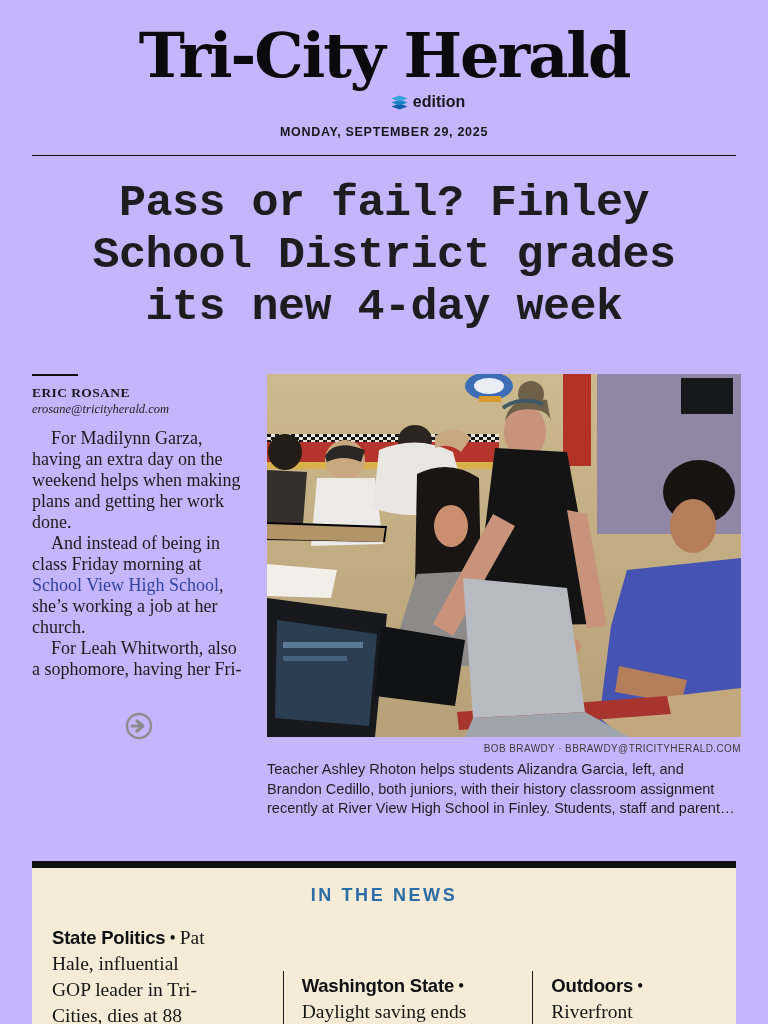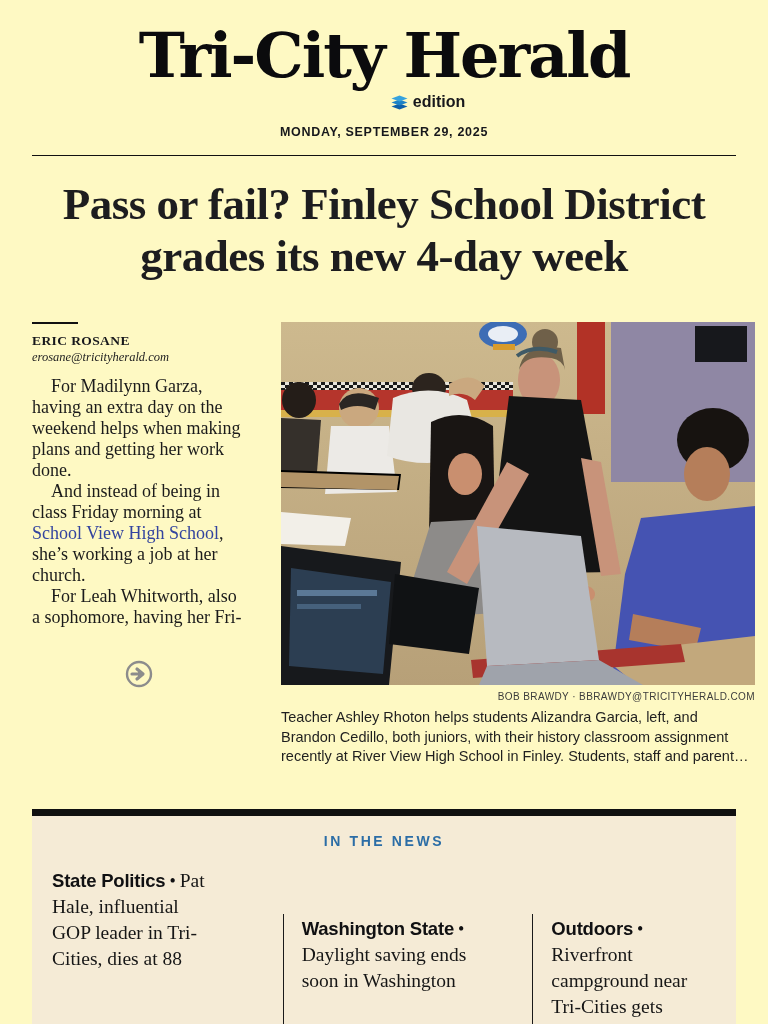--- a/index.html
+++ b/index.html
@@ -1,19 +1,19 @@
 <!DOCTYPE html>
 <html><head>
 <meta charset="utf-8">
 <style>
   * { margin:0; padding:0; box-sizing:border-box; }
   html,body { background:#ffffff; }
   .page {
     position:relative; width:768px; height:1024px; margin:0 auto;
-    background:#fef9c3; overflow:hidden;
+    background:#c4b5fd; overflow:hidden;
     font-family:"Liberation Serif", serif; color:#1c1c1e;
   }
 
   
   .masthead { text-align:center; padding-top:20px; }
   .masthead-title {
     font-family:"DejaVu Serif", serif; font-weight:900;
     font-size:62px; line-height:72px; letter-spacing:-2px; color:#0b0b0d;
   }
   .edition-mark {
@@ -27,27 +27,27 @@
     margin-top:13px;
     font-family:Liberation Sans, sans-serif; font-weight:700;
     font-size:12.5px; letter-spacing:.7px; color:#17181c;
   }
 
   .top-rule { margin:16px 32px 0 32px; border-top:1.6px solid #111; }
 
   
   .headline {
     margin:22px auto 0 auto; max-width:668px; text-align:center;
-    font-family:Liberation Serif, serif; font-weight:700;
+    font-family:Liberation Mono, monospace; font-weight:700;
     font-size:45px; line-height:52px; letter-spacing:-.5px; color:#1d1d1f;
     cursor:pointer;
   }
 
   
-  .content { display:flex; gap:36px; margin-top:28px; padding:12px 32px; }
+  .content { display:flex; gap:22px; margin-top:28px; padding:12px 32px; }
   .left-col { width:213px; flex:0 0 213px; }
   .byline-rule { width:46px; border-top:2px solid #111; }
   .byline-author {
     margin-top:9px; font-weight:700; font-size:13.5px; letter-spacing:.4px; color:#17181c;
   }
   .byline-email { margin-top:1px; font-style:italic; font-size:12.5px; color:#222; }
   .article-body { margin-top:11px; font-size:18px; line-height:21px; color:#1b1b1b; }
   .article-body p { text-indent:19px; margin:0; }
   .inline-link { color:#33449f; text-decoration:none; cursor:pointer; }
 
@@ -69,21 +69,21 @@
     font-family:"Liberation Sans", sans-serif; font-size:14.5px;
     line-height:19.5px; color:#1f1f1f;
   }
 
   
   .itn { margin:30px 32px 0 32px; }
   .itn-bar { height:7px; background:#101010; }
   .itn-panel { background:#f5ebd6; padding:17px 20px 26px 20px; }
   .itn-label {
     text-align:center; font-family:"Liberation Sans", sans-serif;
-    font-weight:700; font-size:14px; letter-spacing:2.6px; color:#2b6da6;
+    font-weight:700; font-size:18px; letter-spacing:2.6px; color:#2b6da6;
   }
   .itn-cols { display:flex; margin-top:17px;gap:48px; }
   .itn-col { flex:1 1 0; padding:2px 18px 0 18px; cursor:pointer; }
   .itn-col:first-child { padding-left:0; }
   .itn-col:last-child { padding-right:0; }
   .itn-col + .itn-col { border-left:1.6px solid #1a1a1a;margin-top:48px; }
   .itn-cat {
     font-family:"Liberation Sans", sans-serif; font-weight:700;
     font-size:18.5px; color:#101012; letter-spacing:-.2px;
   }

